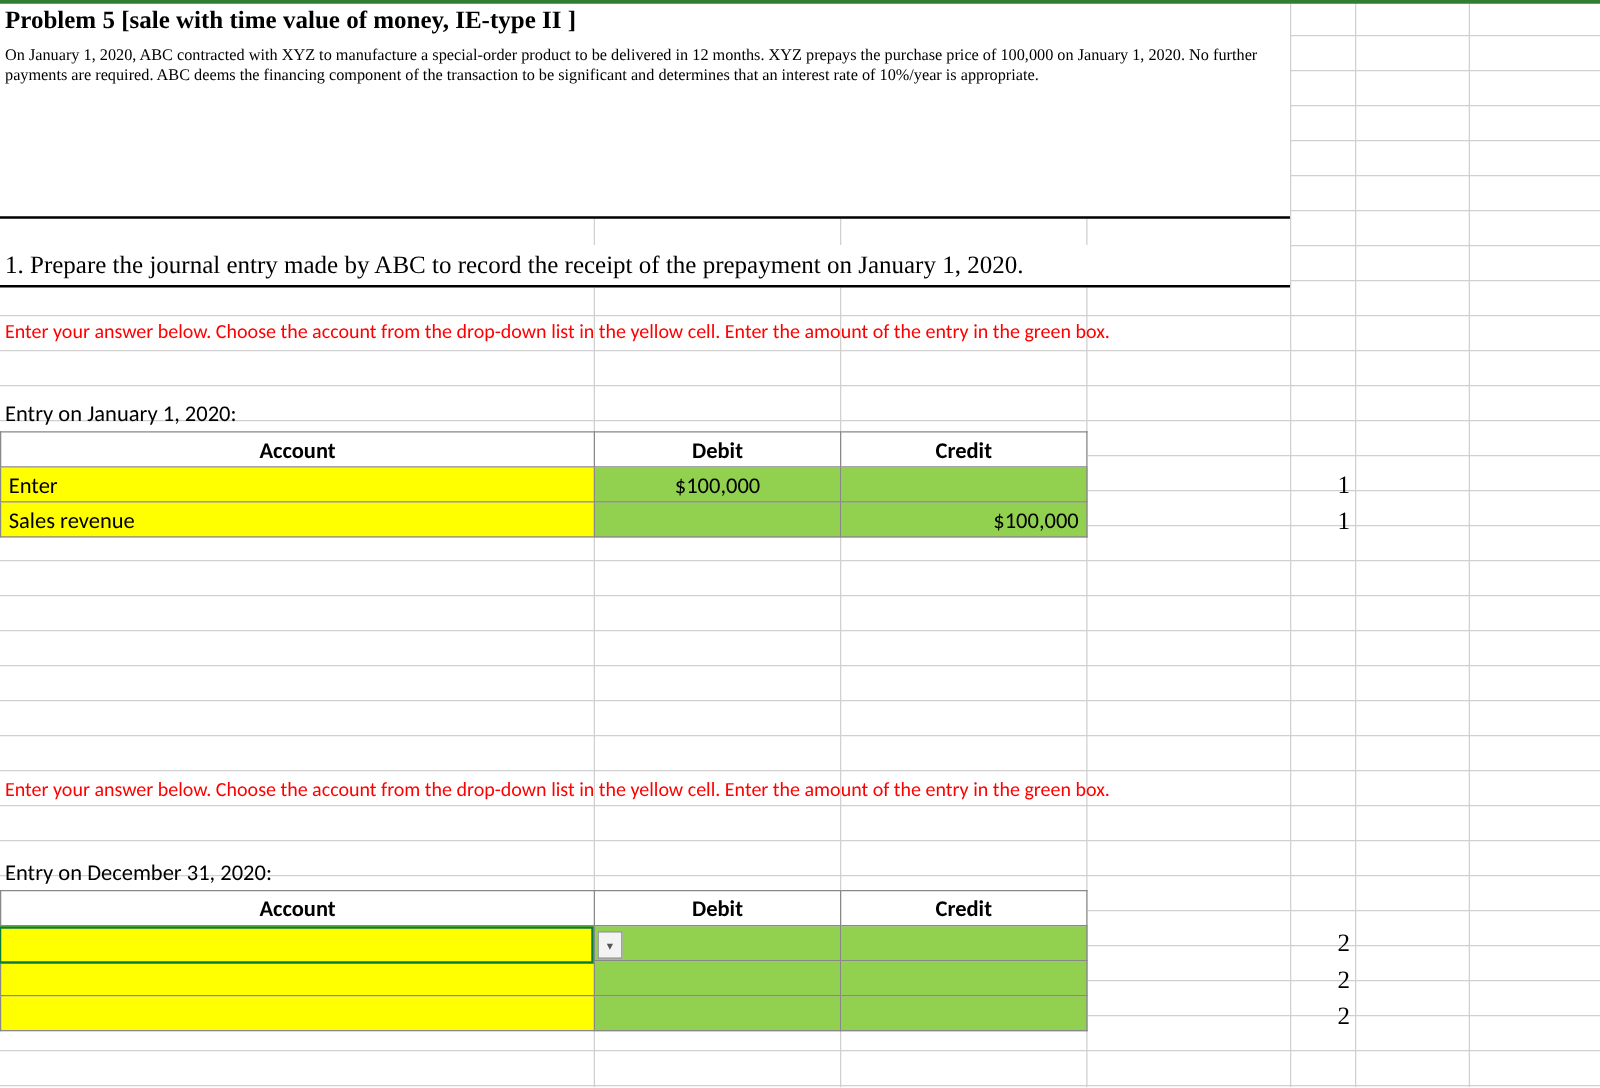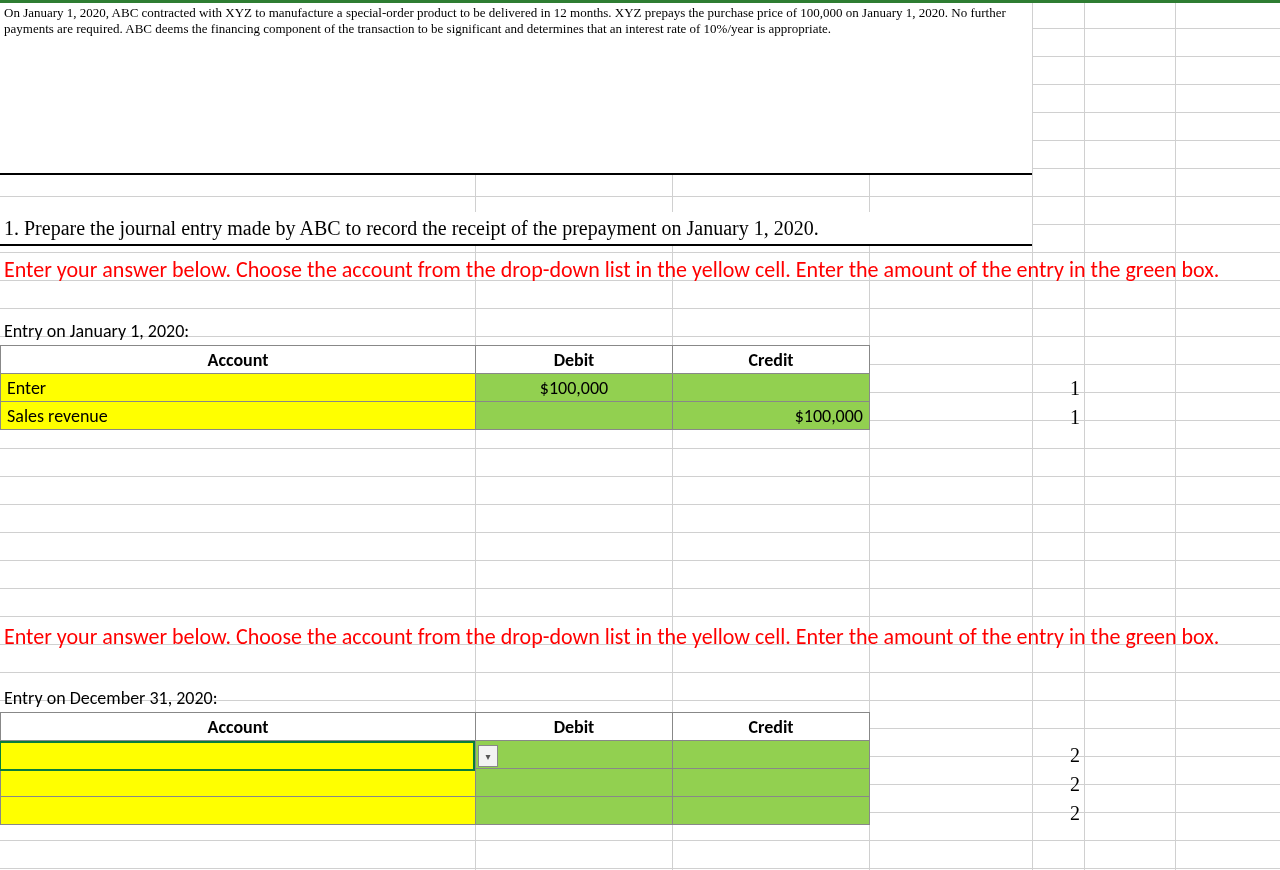--- a/index.html
+++ b/index.html
@@ -73,29 +73,29 @@
     width: 1032px;
     height: 34px;
     background: #fff;
     border-bottom: 2px solid #000;
     display: flex;
     align-items: center;
     padding: 0 4px;
     font-family: "Times New Roman", Times, serif;
     font-size: 20px;
   }
-  .q1 { top: 212px; }
+  .q1 { top: 196px; }
   .q2 { top: 563px; }
 
   .red-instr {
     position: absolute;
     left: 4px;
     color: #ff0000;
     font-family: Calibri, Arial, sans-serif;
-    font-size: 22px;
+    font-size: 16px;
     white-space: nowrap;
   }
   .instr1 { top: 256px; }
   .instr2 { top: 623px; }
 
   .entry-label {
     position: absolute;
     left: 4px;
     font-family: Calibri, Arial, sans-serif;
     font-size: 18px;
@@ -207,20 +207,21 @@
       <div class="hline" style="top: 756px;"></div>
       <div class="hline" style="top: 784px;"></div>
       <div class="hline" style="top: 812px;"></div>
       <div class="hline" style="top: 840px;"></div>
       <div class="hline" style="top: 868px;"></div>
     </div>
 
   <div class="content">
 
     <div class="problem-box">
+      <p class="problem-title">Problem 5 [sale with time value of money, IE-type II ]</p>
       <div class="problem-body">On January 1, 2020, ABC contracted with XYZ to manufacture a special-order product to be delivered in 12 months. XYZ prepays the purchase price of 100,000 on January 1, 2020. No further payments are required.  ABC deems the financing component of the transaction to be significant and determines that an interest rate of 10%/year is appropriate.</div>
     </div>
 
     <div class="q-box q1">1. Prepare the journal entry made by ABC to record the receipt of the prepayment on January 1, 2020.</div>
     <div class="red-instr instr1">Enter your answer below. Choose the account from the drop-down list in the yellow cell. Enter the amount of the entry in the green box.</div>
     <div class="entry-label entry1-label">Entry on January 1, 2020:</div>
 
     <table class="tbl tbl1">
       <thead>
         <tr>

